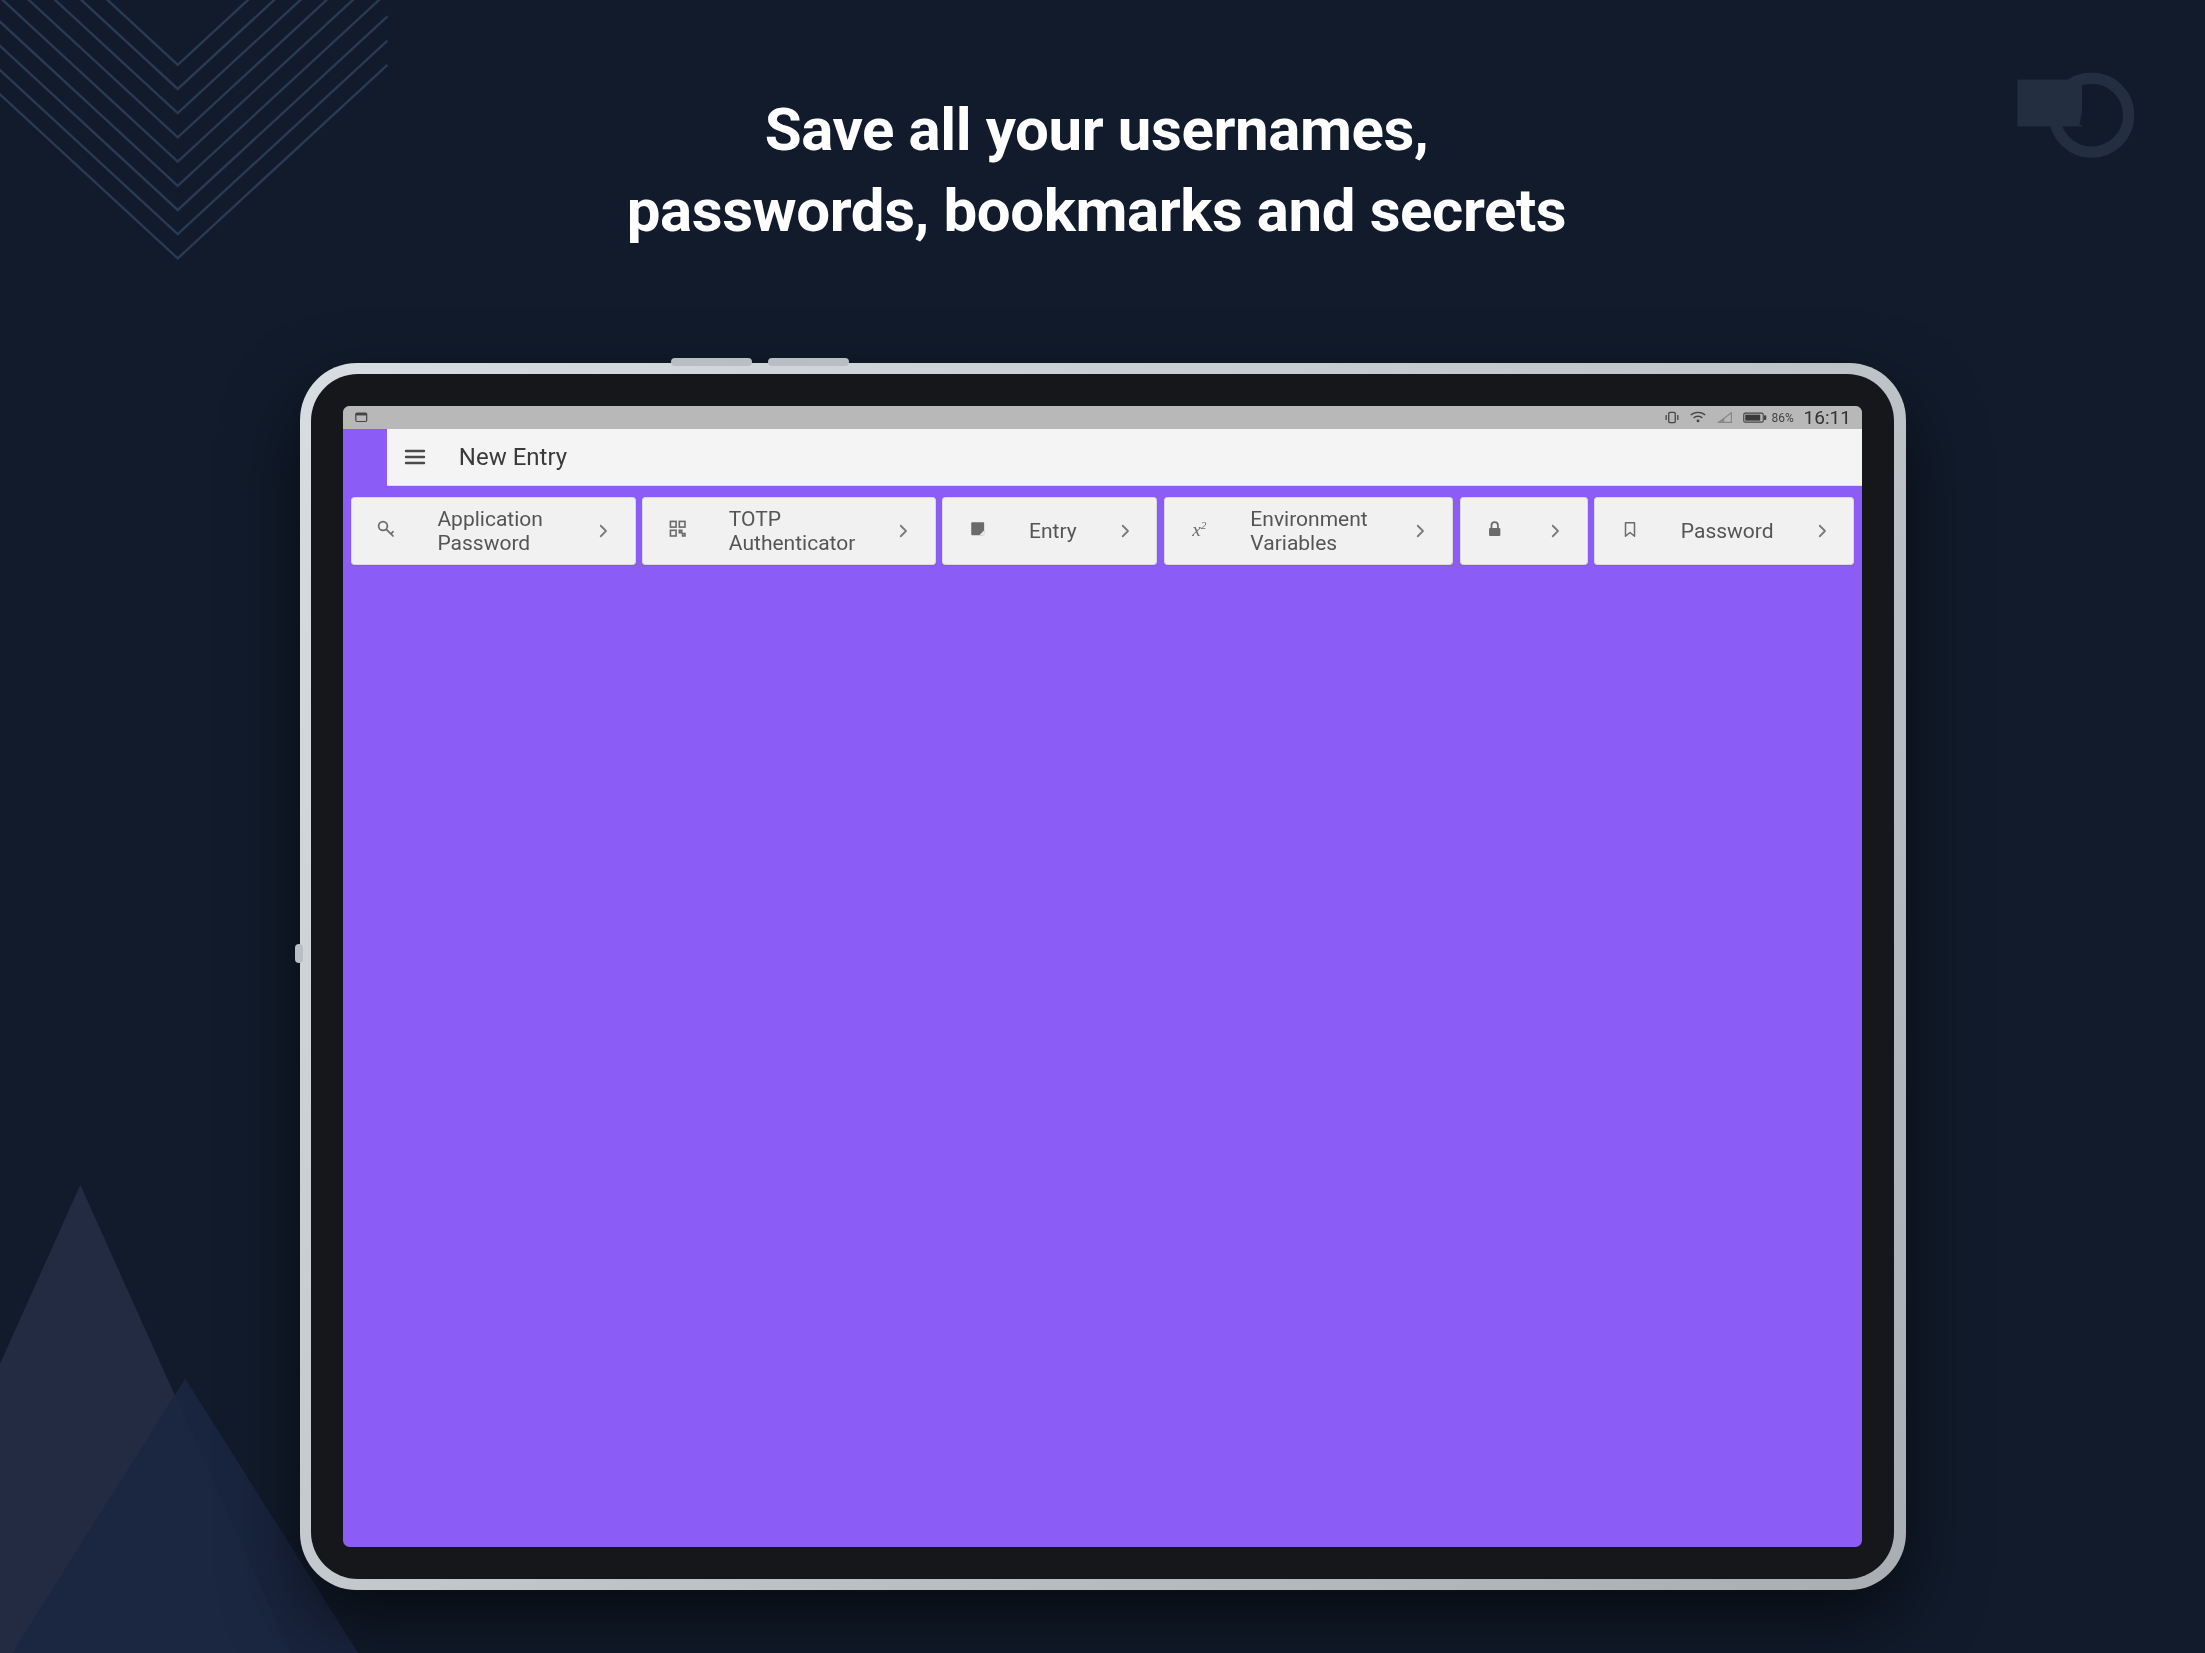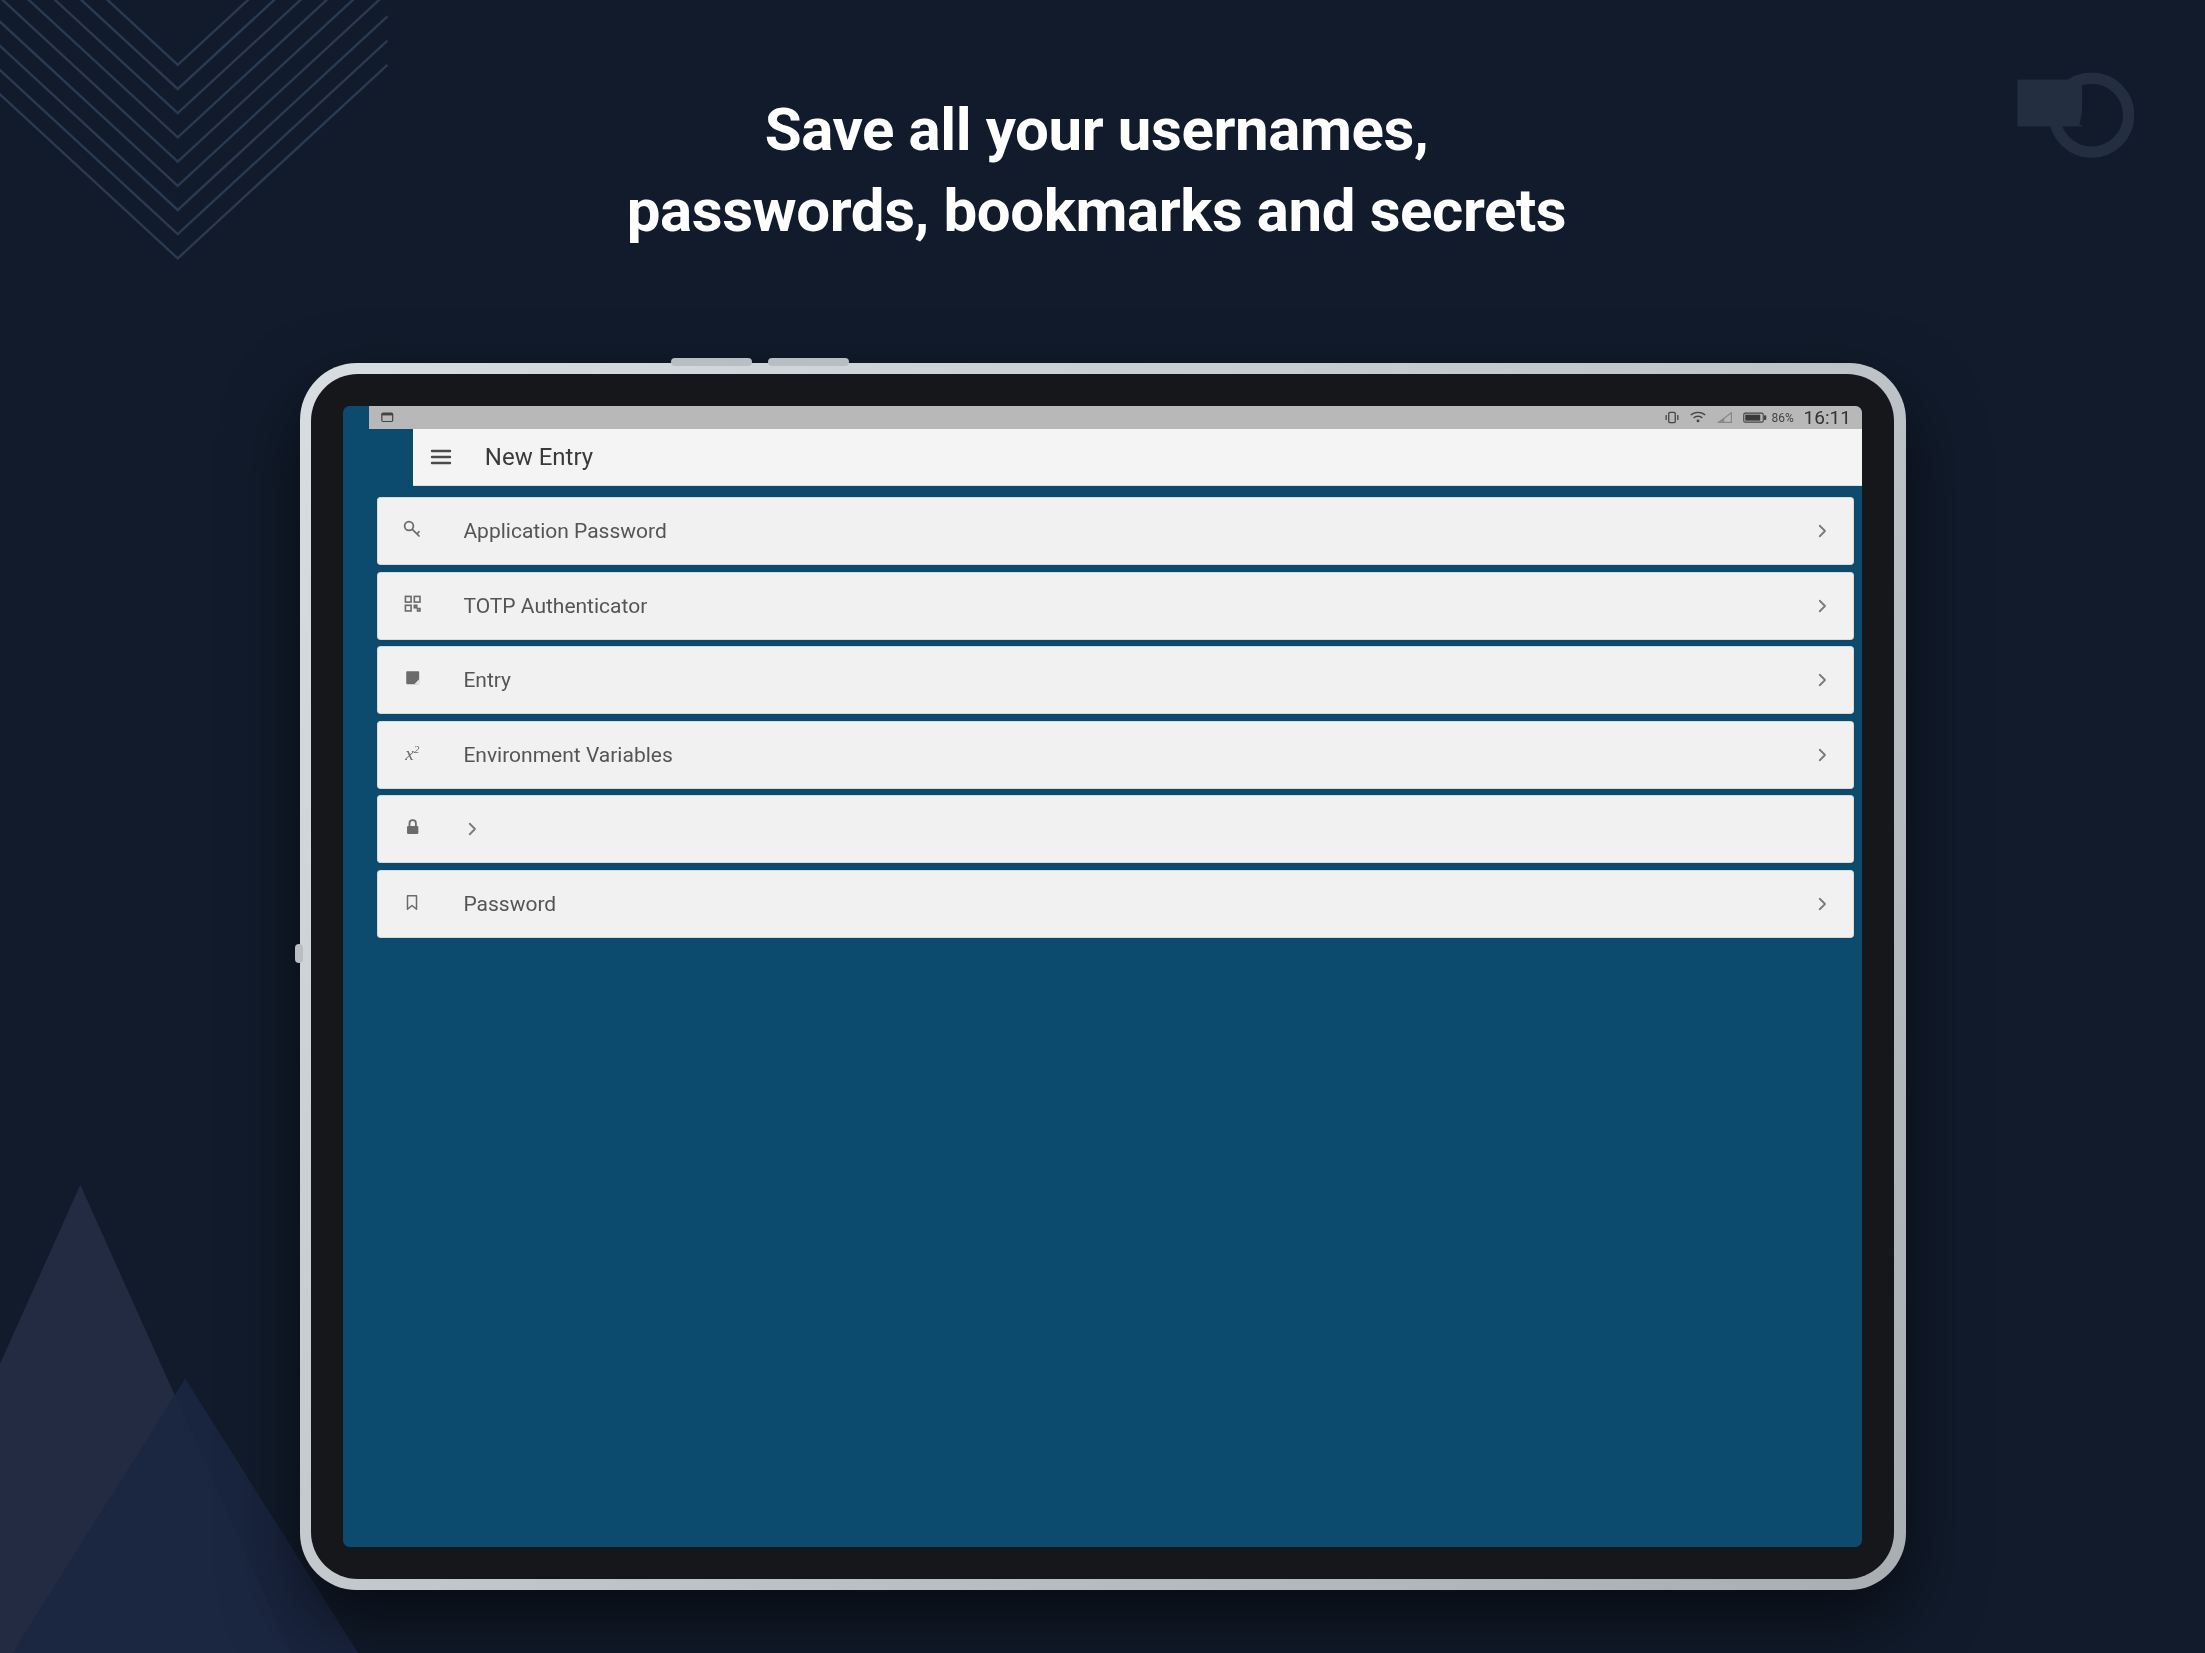--- a/index.html
+++ b/index.html
@@ -65,26 +65,25 @@
     box-shadow: 0 32px 73px rgba(0,0,0,0.55);
   }
   .device-bezel {
     width: 100%; height: 100%;
     background: #15171a;
     border-radius: 47px;
     padding: 32px;
   }
   .device-screen {
     width: 100%; height: 100%;
-    background: #0c4a6e;
+    background: #8b5cf6;
     border-radius: 6.5px;
     overflow: hidden;
     display: flex;
     flex-direction: column;
-    padding-left: 26px;
   }
 
   
   .bump { position:absolute; background:#b8bec4; border-radius:4.8px; }
   .bump.top1 { top:-4.8px; left:371px; width:81px; height:8px; }
   .bump.top2 { top:-4.8px; left:468px; width:81px; height:8px; }
   .bump.left { left:-4.8px; top:581px; width:8px; height:19.4px; }
 
   
   .statusbar {
@@ -110,21 +109,21 @@
     display: flex;
     align-items: center;
     padding: 0 16px;
     gap: 32px;
     margin-left: 44px;
   }
   .hamburger { width:24px; height:24px; color:#4a4a4a; }
   .app-title { font-size: 24px; color:#3a3a3a; font-weight:400; }
 
   
-  .entry-list { padding: 11.3px 8px; display:flex; flex-direction:column; gap:6.5px; }
+  .entry-list { padding: 11.3px 8px; display:flex; flex-direction:row; gap:6.5px; }
   .entry-row {
     height: 68px;
     background: #f1f1f1;
     border: 0.8px solid #dadada;
     border-radius: 3.2px;
     display: flex;
     align-items: center;
     padding: 0 22.6px;
     gap: 39px;
     box-shadow: 0 0.8px 1.6px rgba(0,0,0,0.05);

